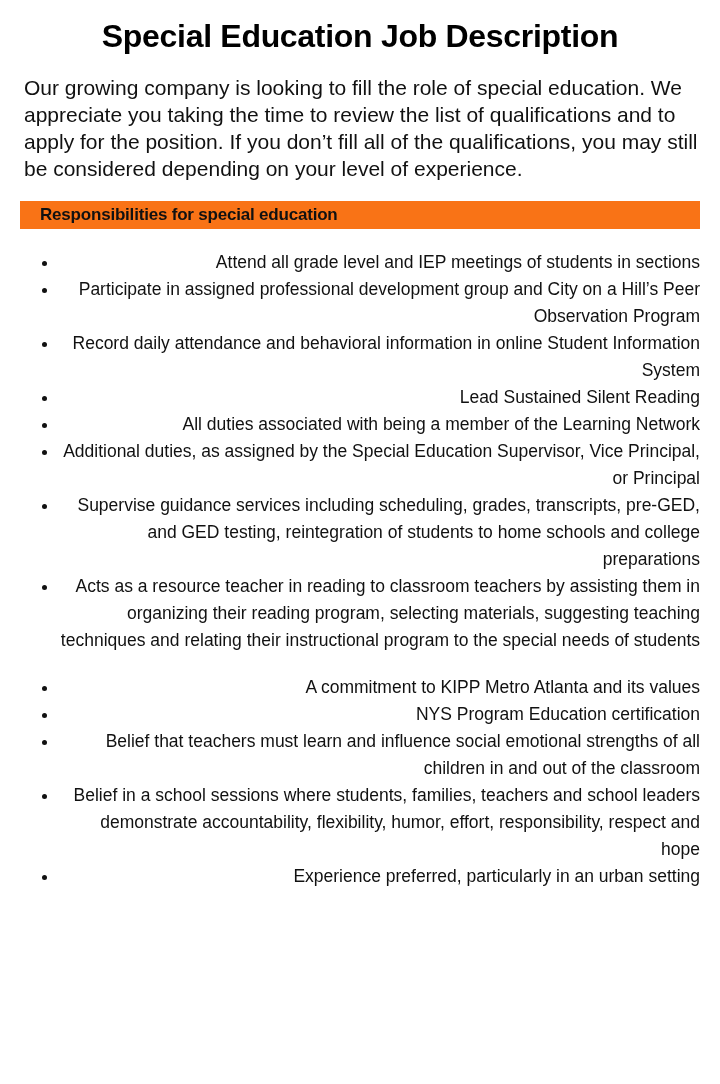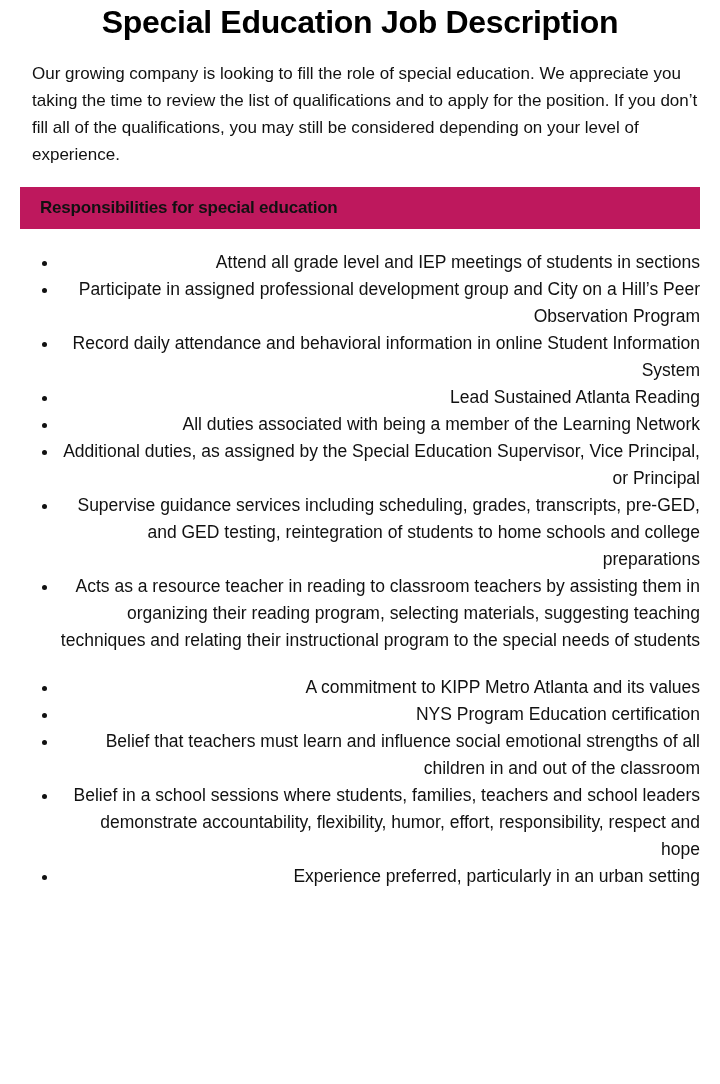--- a/index.html
+++ b/index.html
@@ -14,39 +14,39 @@
       font-family: "Liberation Sans", "DejaVu Sans", sans-serif;
       color: #111111;
     }
     .page {
       padding: 0 20px 0 20px;
       box-sizing: border-box;
       width: 720px;
     }
     .title {
       margin: 0;
-      padding-top: 2px;
+      padding-top: 16px;
       height: 44px;
       line-height: 40px;
       font-size: 32px;
       font-weight: bold;
       text-align: center;
       color: #000000;
       letter-spacing: -0.3px;
     }
     .intro {
-      margin: 14px 0 0 12px;
-      font-size: 17px;
+      margin: 14px 0 0 4px;
+      font-size: 21px;
       line-height: 27px;
       color: #111111;
     }
     .section-header {
       margin-top: 19px;
-      background: #be185d;
-      height: 42px;
+      background: #f97316;
+      height: 28px;
       box-sizing: border-box;
       padding: 12px 20px;
       display: flex;
       align-items: center;
     }
     .section-header span {
       font-size: 17px;
       font-weight: bold;
       color: #111111;
       letter-spacing: -0.2px;
@@ -84,21 +84,21 @@
   <h1 class="title">Special Education Job Description</h1>
   <p class="intro">Our growing company is looking to fill the role of special education. We appreciate you taking the time to review the list of qualifications and to apply for the position. If you don’t fill all of the qualifications, you may still be considered depending on your level of experience.</p>
 
   <div class="section-header">
     <span>Responsibilities for special education</span>
   </div>
   <ul class="items">
     <li>Attend all grade level and IEP meetings of students in sections</li>
     <li>Participate in assigned professional development group and City on a Hill’s Peer Observation Program</li>
     <li>Record daily attendance and behavioral information in online Student Information System</li>
-    <li>Lead Sustained Atlanta Reading</li>
+    <li>Lead Sustained Silent Reading</li>
     <li>All duties associated with being a member of the Learning Network</li>
     <li>Additional duties, as assigned by the Special Education Supervisor, Vice Principal, or Principal</li>
     <li>Supervise guidance services including scheduling, grades, transcripts, pre-GED, and GED testing, reintegration of students to home schools and college preparations</li>
     <li>Acts as a resource teacher in reading to classroom teachers by assisting them in organizing their reading program, selecting materials, suggesting teaching techniques and relating their instructional program to the special needs of students</li>
   </ul>
 
   <ul class="items">
     <li>A commitment to KIPP Metro Atlanta and its values</li>
     <li>NYS Program Education certification</li>
     <li>Belief that teachers must learn and influence social emotional strengths of all children in and out of the classroom</li>

